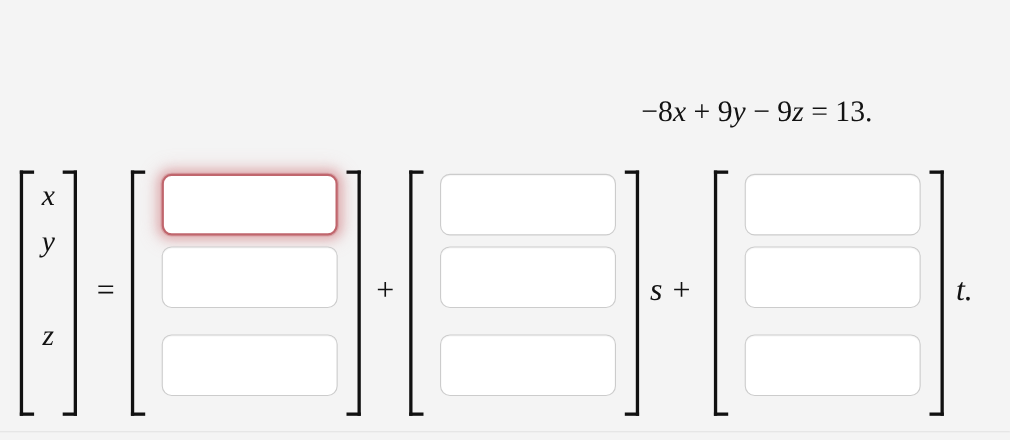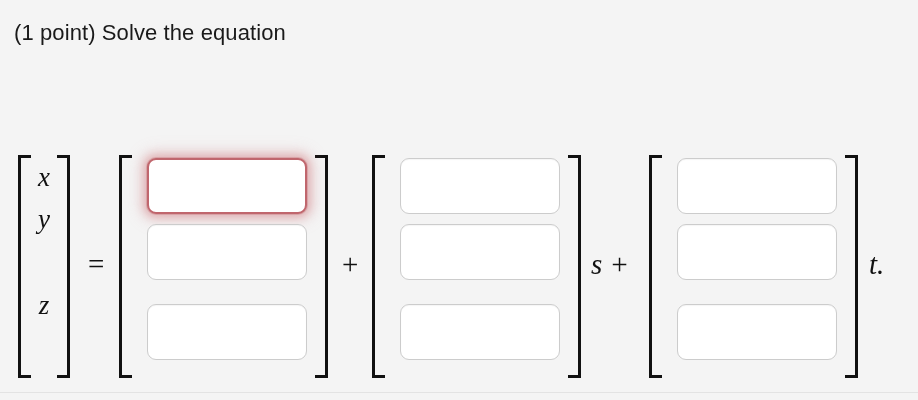--- a/index.html
+++ b/index.html
@@ -113,22 +113,30 @@
     width: 918px;
     height: 1px;
     background: #e3e3e3;
   }
 </style>
 </head>
 <body>
 
 <div id="page">
 
-  <div class="prompt">(1 point) Solve the equation</div>
 
+  <div class="equation">
+    <span class="op">−8</span><span class="v">x</span>
+    <span class="op">+</span>
+    <span class="op">9</span><span class="v">y</span>
+    <span class="op">−</span>
+    <span class="op">9</span><span class="v">z</span>
+    <span class="op">=</span>
+    <span class="op">13.</span>
+  </div>
 
   <div class="bracket left" style="left:18px;"></div>
   <div class="bracket right" style="left:57px;"></div>
   <div class="varcol" style="left:31px; top:162px;">x</div>
   <div class="varcol" style="left:31px; top:204px;">y</div>
   <div class="varcol" style="left:31px; top:290px;">z</div>
 
   <div class="op-sym" style="left:88px; top:248px;">=</div>
 
   <div class="bracket left" style="left:119px;"></div>

